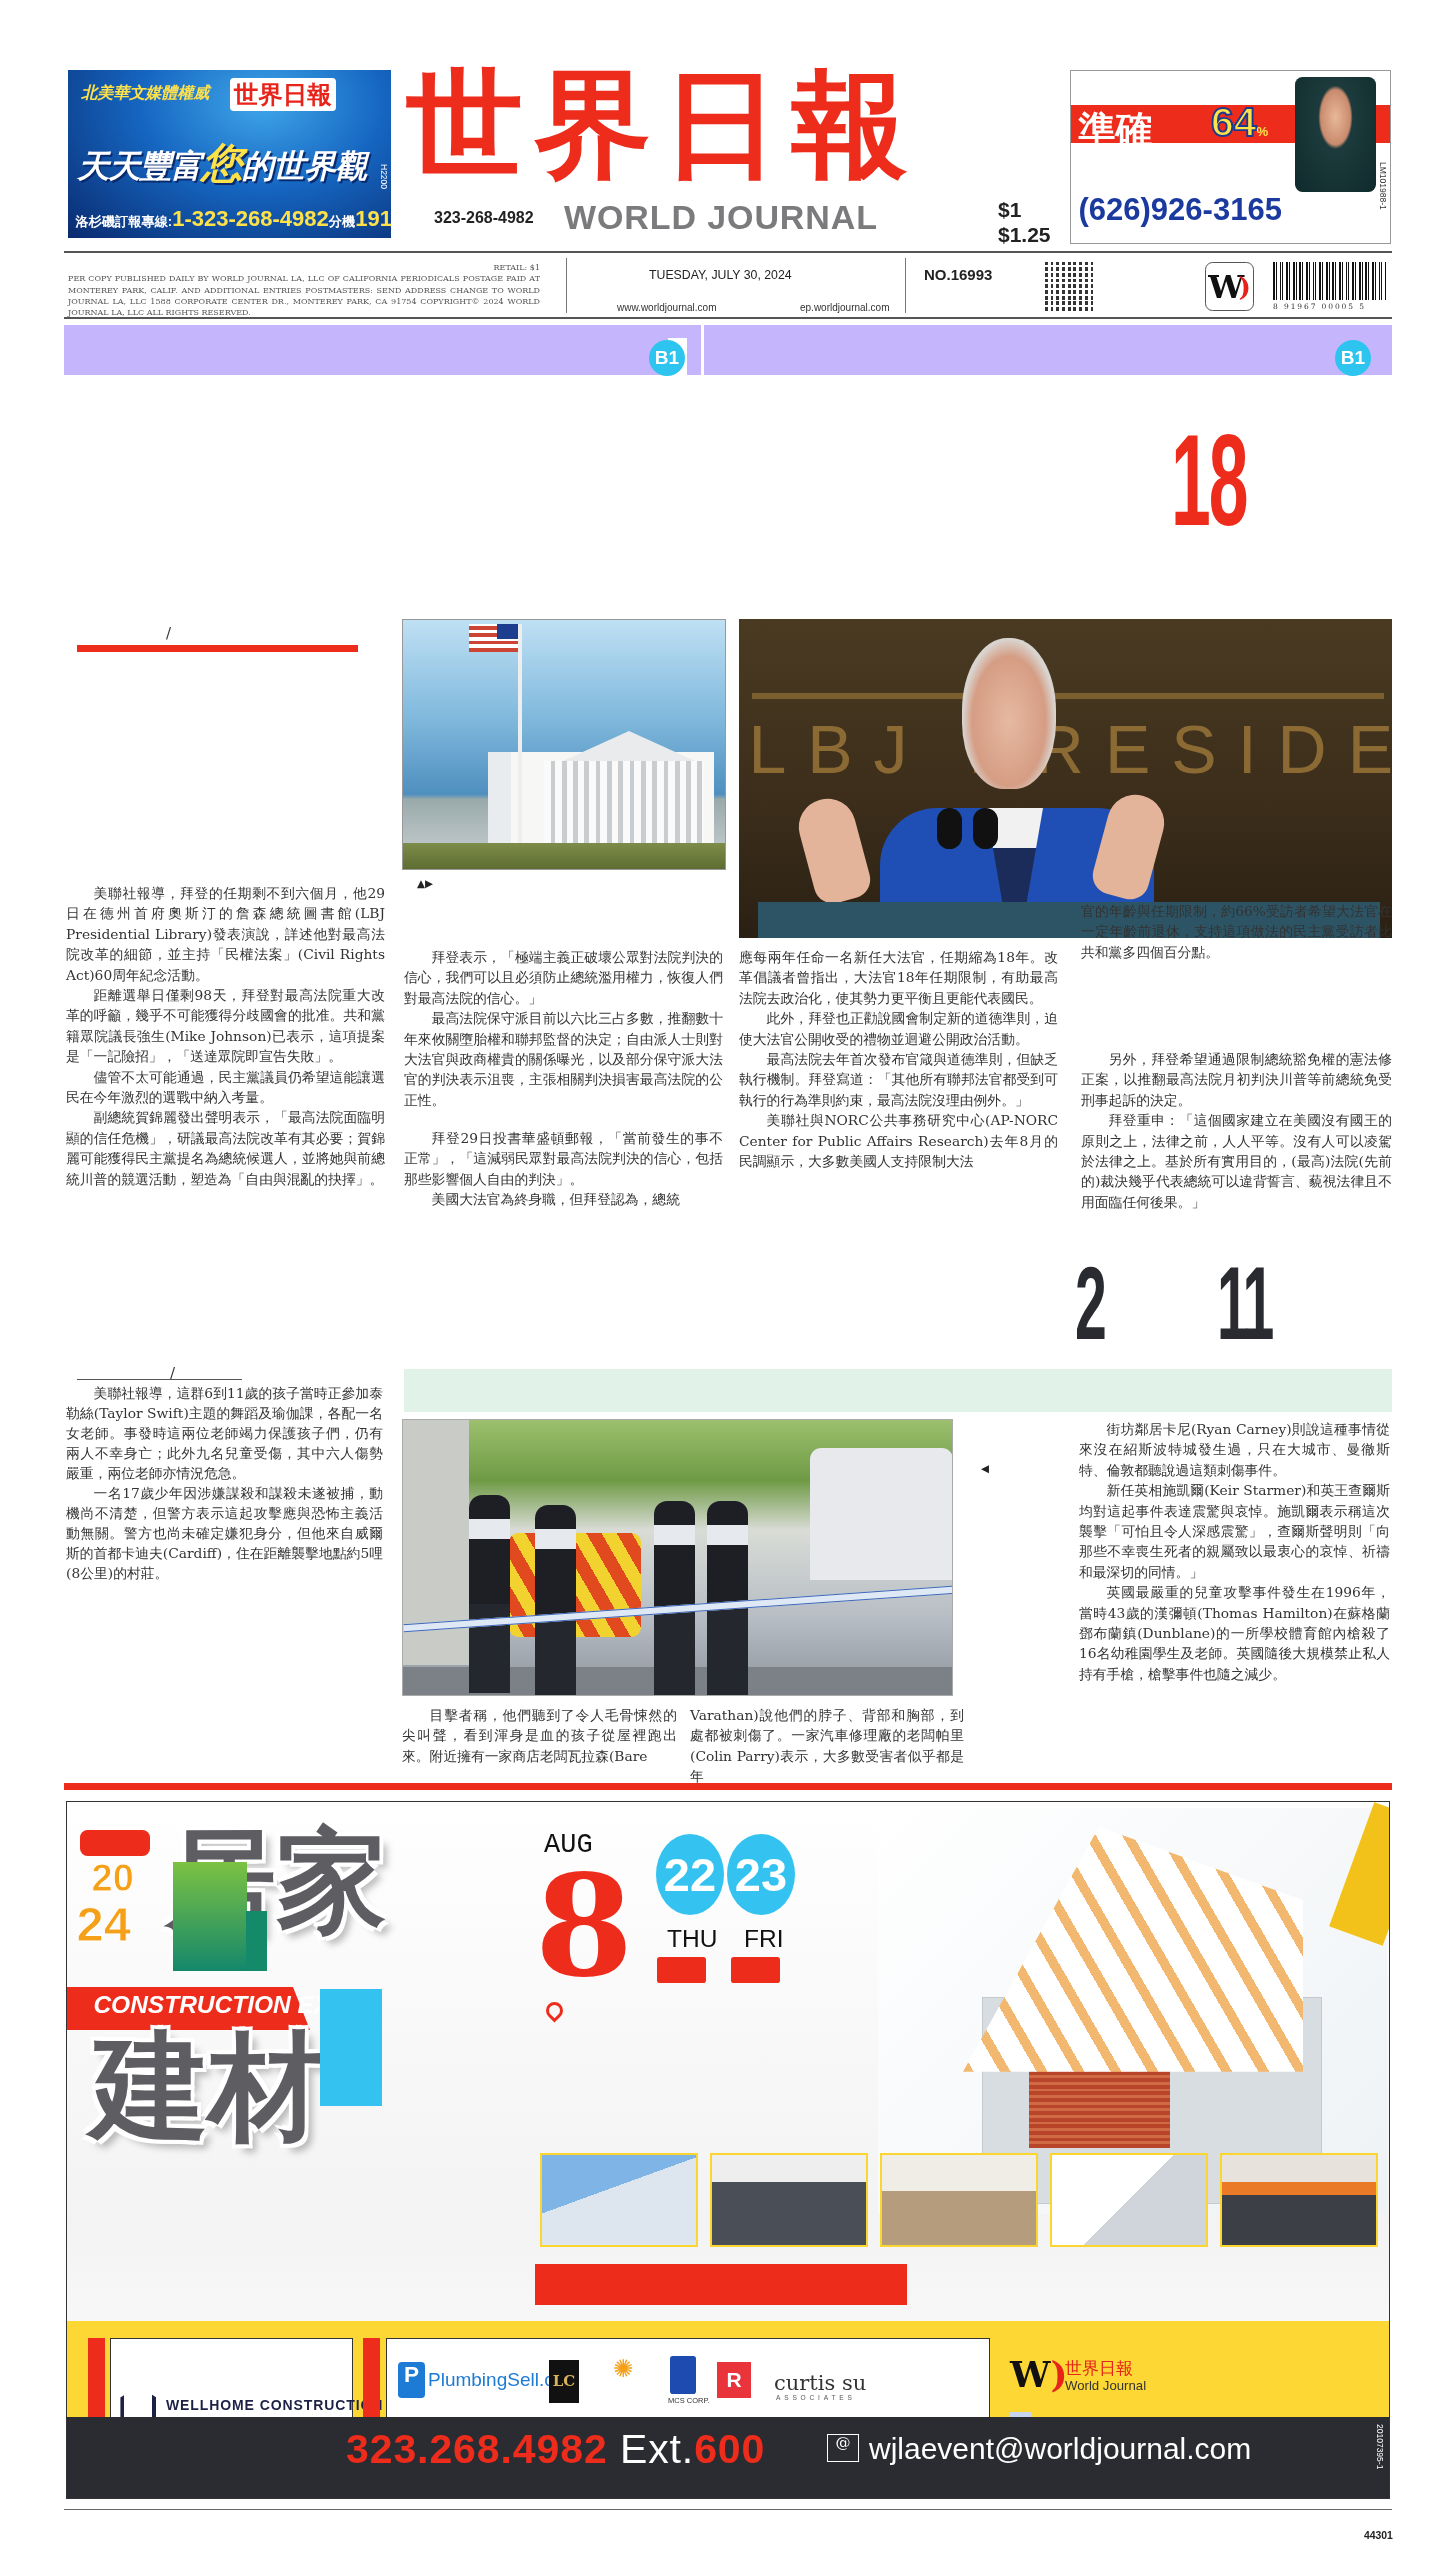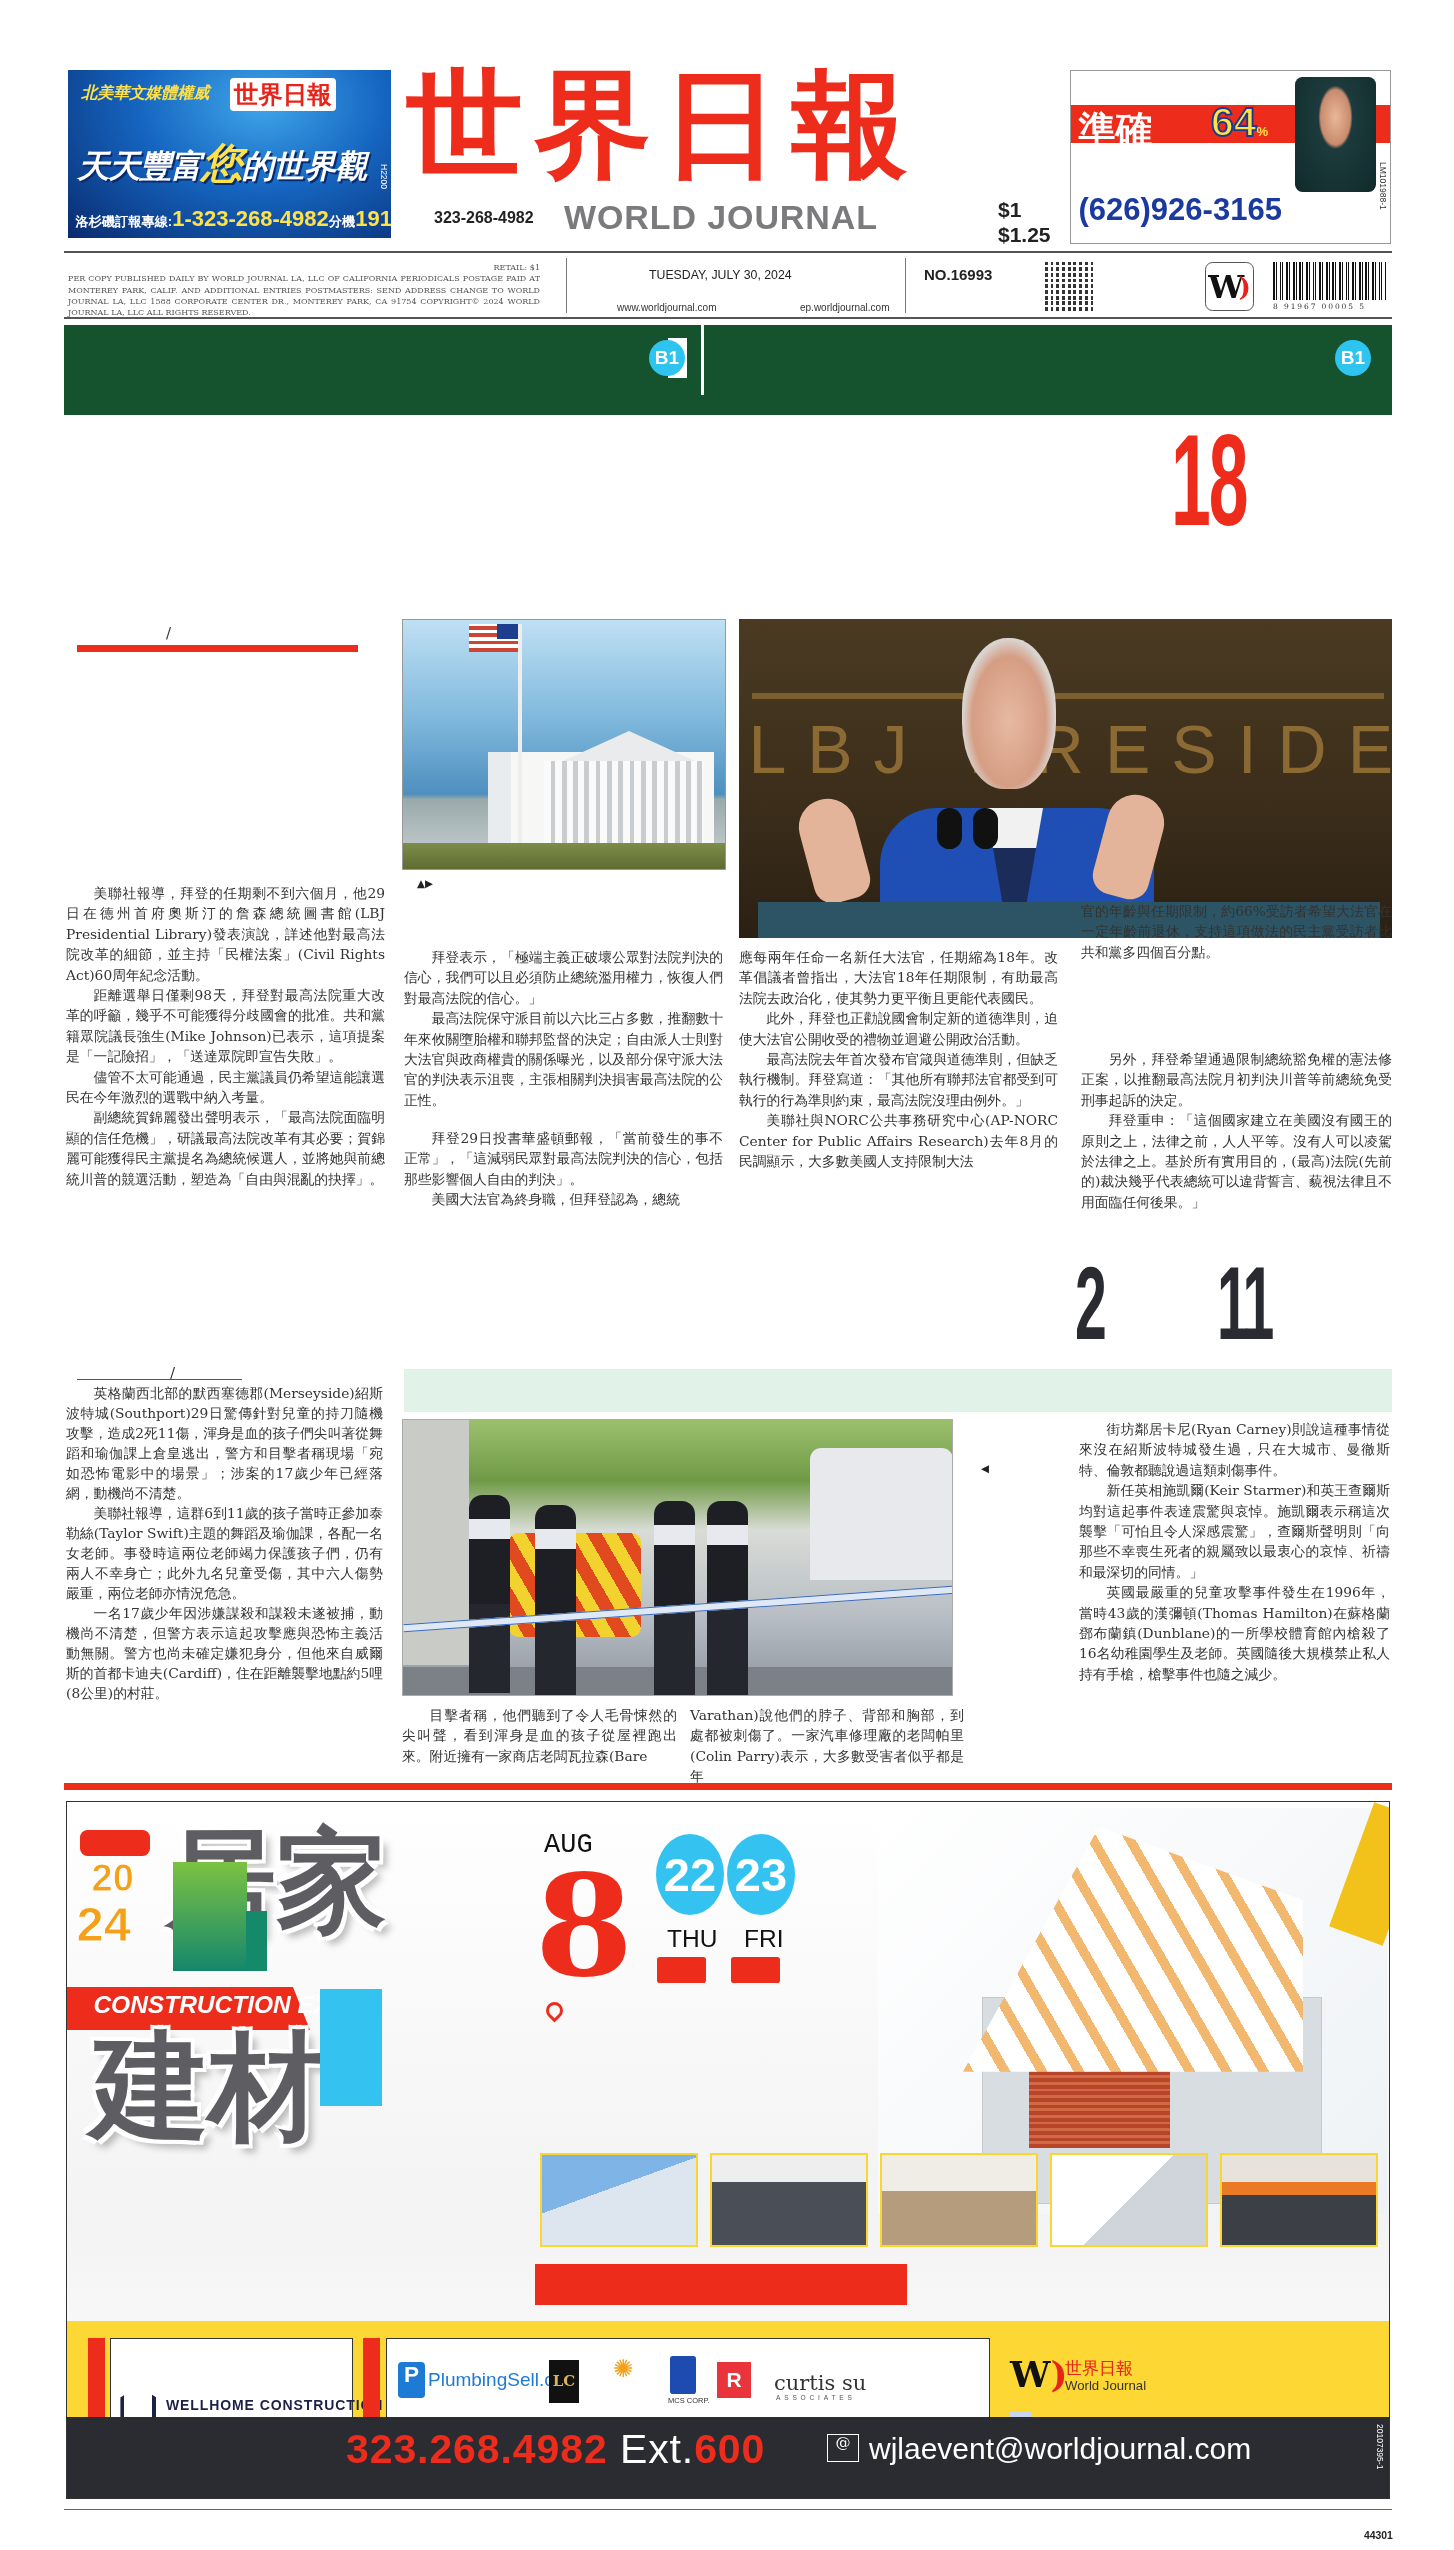--- a/index.html
+++ b/index.html
@@ -45,21 +45,21 @@
 #issue-no{left:924px;top:266px;font-size:15px;font-weight:bold;color:#222}
 #qr{left:1045px;top:262px;width:49px;height:49px;background:
 repeating-linear-gradient(90deg,#111 0 2.8px,#fff 2.8px 5.7px),#fff;opacity:.85}
 #qr::after{content:"";position:absolute;inset:0;background:repeating-linear-gradient(0deg,transparent 0 3.8px,#fff 3.8px 5.7px)}
 #wj-icon{left:1205px;top:262px;width:49px;height:49px;border:0.9px solid #555;border-radius:7.5px;display:flex;align-items:center;justify-content:center;font-size:32px;font-weight:bold;color:#111}
 #wj-icon span{color:#e8231a;font-size:26.4px;margin-left:-5.7px}
 #barcode{left:1273px;top:262px;width:113px;height:38px;background:repeating-linear-gradient(90deg,#111 0 1.9px,#fff 1.9px 2.8px,#111 2.8px 3.8px,#fff 3.8px 6.6px)}
 #barcode-num{left:1273px;top:302px;font-size:7.5px;color:#333;letter-spacing:1.9px}
 
 
-#section-bar{left:64px;top:325px;width:1328px;height:90px;background:#14532d}
+#section-bar{left:64px;top:325px;width:1328px;height:50px;background:#c4b5fd}
 #section-bar .sep{left:637px;top:0;width:2.8px;height:70px;background:#fff}
 .b1{width:36px;height:36px;border-radius:50%;background:#2ec4f0;color:#fff;font-weight:bold;font-size:19px;display:flex;align-items:center;justify-content:center;font-family:"Liberation Sans",sans-serif}
 .b1sq{width:19px;height:40px;background:#fff}
 
 
 #num18{left:1171px;top:415px;font-size:130px;color:#ee2c1c;line-height:1;transform:scaleX(.55);transform-origin:left top;letter-spacing:-3.8px}
 #num2{left:1075px;top:1251px;font-size:104px;color:#2a2b30;line-height:1;transform:scaleX(.55);transform-origin:left top}
 #num11{left:1217px;top:1251px;font-size:104px;color:#2a2b30;line-height:1;transform:scaleX(.55);transform-origin:left top;letter-spacing:-5.7px}
 
 
@@ -261,21 +261,20 @@
   <div class="abs road"></div>
   <div class="cop" style="left:66px;top:75px"></div>
   <div class="cop" style="left:132px;top:85px"></div>
   <div class="cop" style="left:251px;top:81px"></div>
   <div class="cop" style="left:304px;top:81px"></div>
   <div class="abs tape"></div>
 </div>
 <div class="abs caparrow" style="left:981px;top:1462px">◀</div>
 
 <div class="col" style="left:66px;top:1383px;width:317px;line-height:20px">
-  <p>英格蘭西北部的默西塞德郡(Merseyside)紹斯波特城(Southport)29日驚傳針對兒童的持刀隨機攻擊，造成2死11傷，渾身是血的孩子們尖叫著從舞蹈和瑜伽課上倉皇逃出，警方和目擊者稱現場「宛如恐怖電影中的場景」；涉案的17歲少年已經落網，動機尚不清楚。</p>
   <p>美聯社報導，這群6到11歲的孩子當時正參加泰勒絲(Taylor Swift)主題的舞蹈及瑜伽課，各配一名女老師。事發時這兩位老師竭力保護孩子們，仍有兩人不幸身亡；此外九名兒童受傷，其中六人傷勢嚴重，兩位老師亦情況危急。</p>
   <p>一名17歲少年因涉嫌謀殺和謀殺未遂被捕，動機尚不清楚，但警方表示這起攻擊應與恐怖主義活動無關。警方也尚未確定嫌犯身分，但他來自威爾斯的首都卡迪夫(Cardiff)，住在距離襲擊地點約5哩(8公里)的村莊。</p>
 </div>
 <div class="col" style="left:402px;top:1705px;width:275px">
   <p>目擊者稱，他們聽到了令人毛骨悚然的尖叫聲，看到渾身是血的孩子從屋裡跑出來。附近擁有一家商店老闆瓦拉森(Bare</p>
 </div>
 <div class="col" style="left:690px;top:1705px;width:274px">
   <p class="noind">Varathan)說他們的脖子、背部和胸部，到處都被刺傷了。一家汽車修理廠的老闆帕里(Colin Parry)表示，大多數受害者似乎都是年</p>
 </div>
 <div class="col" style="left:1079px;top:1419px;width:311px;line-height:20.4px">

